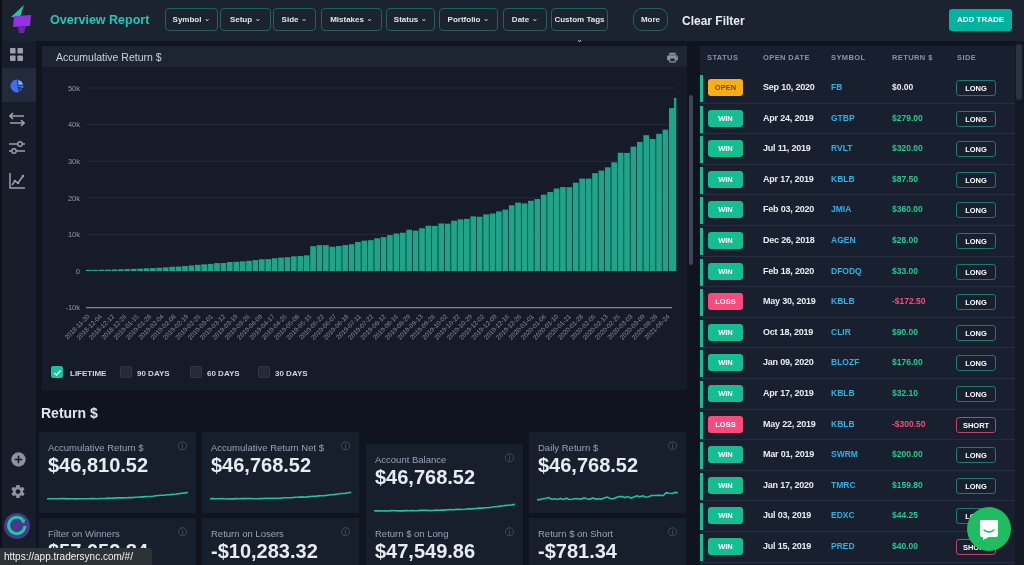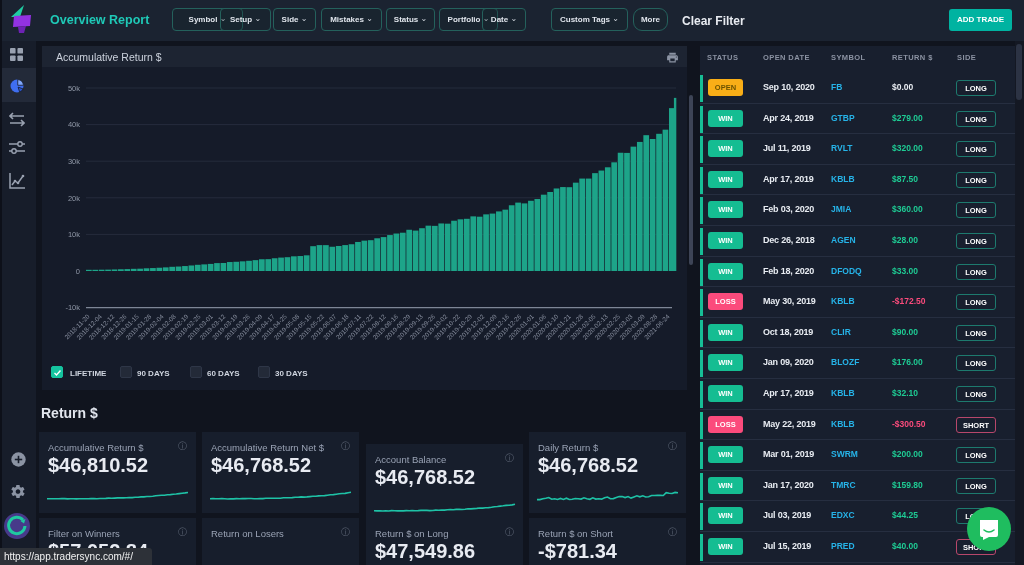--- a/index.html
+++ b/index.html
@@ -70,28 +70,28 @@
   background:#1fbd5f; }
 </style></head>
 <body>
 <div id="topbar"></div>
 <svg class="abs" style="left:8px;top:4px;" width="30" height="32" viewBox="0 0 30 32">
   <polygon points="3,13 16,1 12,13" fill="#20cba2"></polygon>
   <polygon points="6,12 23,11 22,22 5,23" fill="#9232e2"></polygon>
   <polygon points="10,23 18,22 16,29 11,29" fill="#6d22b4"></polygon>
 </svg>
 <div id="title">Overview Report</div>
-<div class="fbtn" style="left:172px;width:71px;">Symbol <span class="chev">⌄</span></div>
+<div class="fbtn" style="left:165px;width:53px;">Symbol <span class="chev">⌄</span></div>
 <div class="fbtn" style="left:220px;width:51px;">Setup <span class="chev">⌄</span></div>
 <div class="fbtn" style="left:273px;width:43px;">Side <span class="chev">⌄</span></div>
 <div class="fbtn" style="left:321px;width:61px;">Mistakes <span class="chev">⌄</span></div>
 <div class="fbtn" style="left:386px;width:49px;">Status <span class="chev">⌄</span></div>
 <div class="fbtn" style="left:439px;width:59px;">Portfolio <span class="chev">⌄</span></div>
-<div class="fbtn" style="left:482px;width:44px;">Date <span class="chev">⌄</span></div>
-<div class="fbtn" style="left:551px;width:77px;">Custom Tags <span class="chev">⌄</span></div>
+<div class="fbtn" style="left:503px;width:44px;">Date <span class="chev">⌄</span></div>
+<div class="fbtn" style="left:551px;width:57px;">Custom Tags <span class="chev">⌄</span></div>
 <div class="fbtn" style="left:633px;width:35px;border-radius:9px;">More</div>
 <div id="clearf">Clear Filter</div>
 <div id="addtrade">ADD TRADE</div>
 
 <div id="sidebar"></div>
 <div id="sideactive"></div>
 <div id="leftedge"></div>
 
 <svg class="abs" style="left:10px;top:48px;" width="13" height="13" viewBox="0 0 14 14">
   <rect x="0" y="0" width="6" height="6" rx="1" fill="#99a1b0"></rect>
@@ -352,20 +352,21 @@
     </svg>
 </div>
 <div class="card" style="left:39px;top:518px;height:80px;">
 <div class="clab">Filter on Winners</div>
     <div class="cinfo">ⓘ</div>
 <div class="cval">$57,052.84</div>
 </div>
 <div class="card" style="left:202px;top:518px;height:80px;">
 <div class="clab">Return on Losers</div>
     <div class="cinfo">ⓘ</div>
+<div class="cval">-$10,283.32</div>
 </div>
 <div class="card" style="left:366px;top:518px;height:80px;">
 <div class="clab">Return $ on Long</div>
     <div class="cinfo">ⓘ</div>
 <div class="cval">$47,549.86</div>
 </div>
 <div class="card" style="left:529px;top:518px;height:80px;">
 <div class="clab">Return $ on Short</div>
     <div class="cinfo">ⓘ</div>
 <div class="cval">-$781.34</div>

